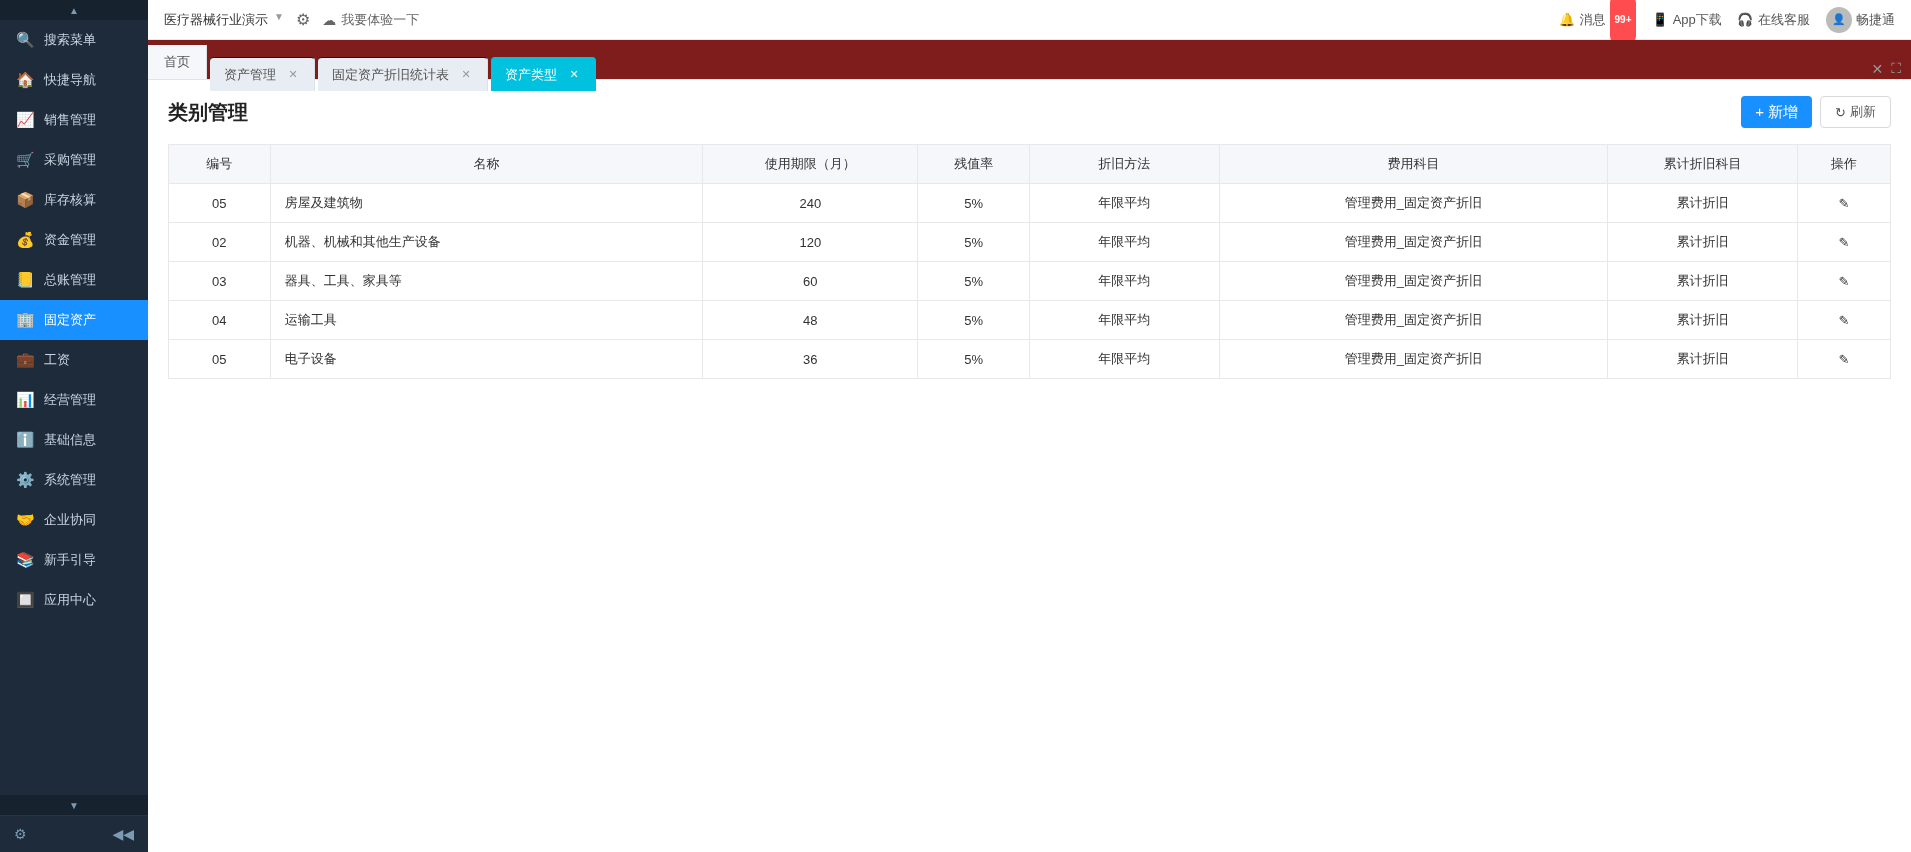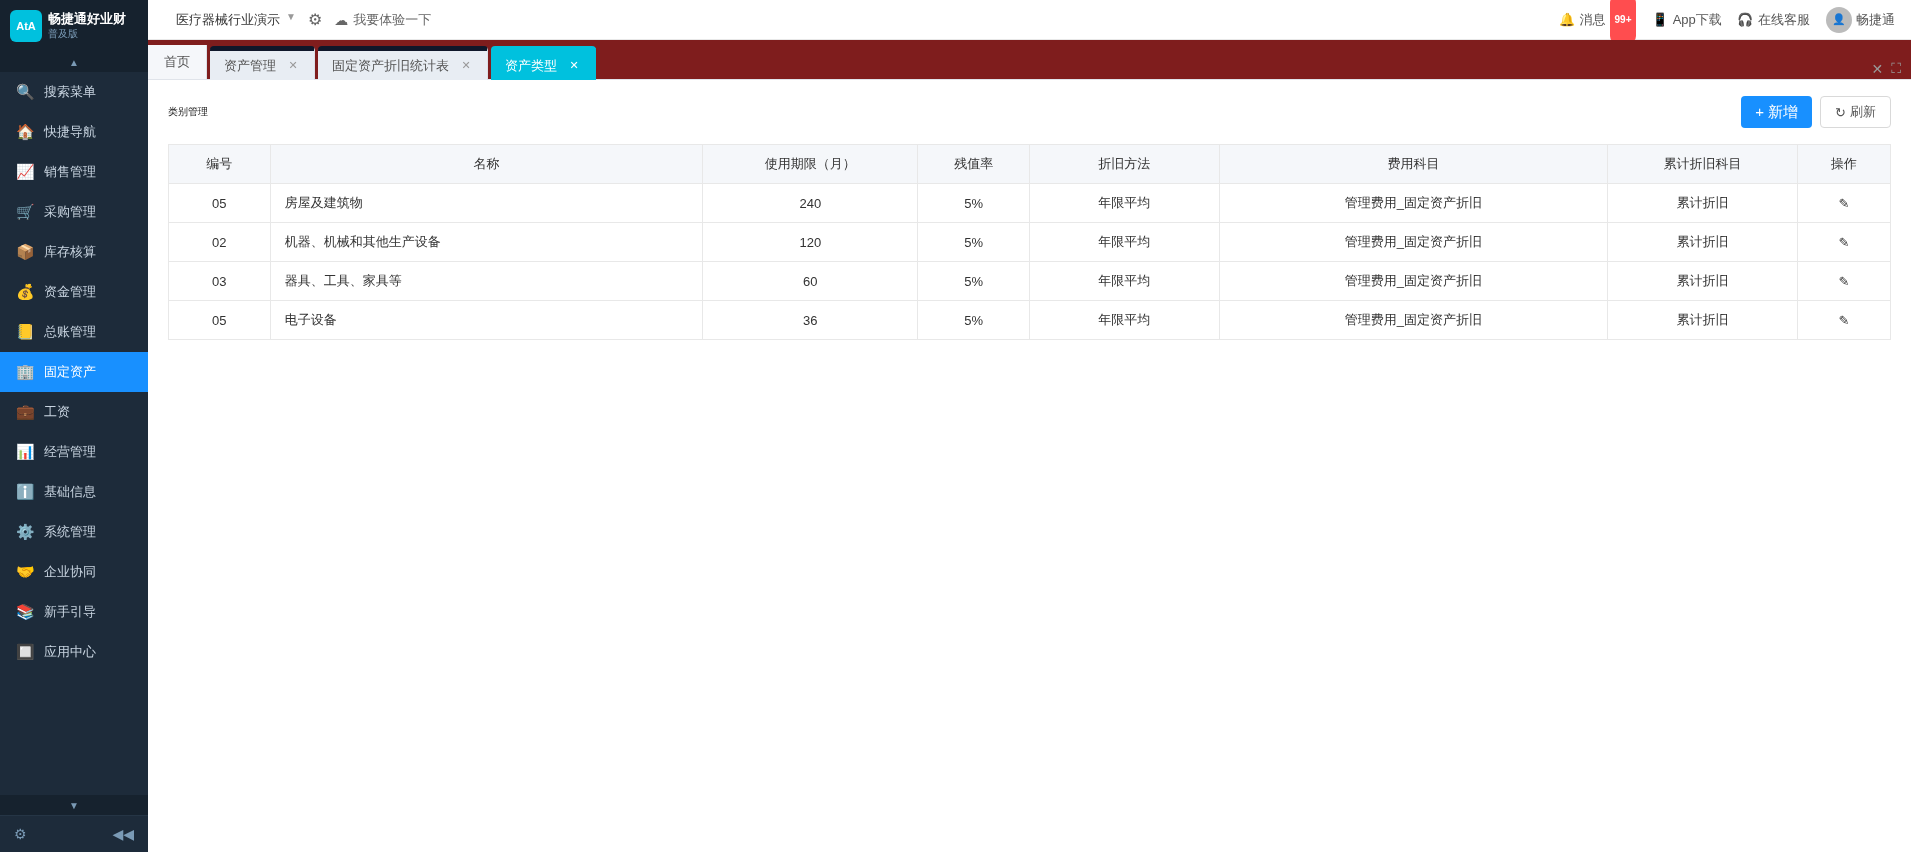--- a/index.html
+++ b/index.html
@@ -68,21 +68,21 @@
     
     .topbar {
       height: 40px; background: white;
       border-bottom: 1px solid #e8e8e8;
       display: flex; align-items: center;
       padding: 0 16px;
       gap: 12px;
     }
     .topbar-company {
       display: flex; align-items: flex-start; gap: 6px;
-      color: #333; font-size: 13px; cursor: pointer; margin-left: 12px;
+      color: #333; font-size: 13px; cursor: pointer;
     }
     .topbar-company-arrow { color: #999; font-size: 10px; }
     .topbar-settings { color: #666; font-size: 16px; cursor: pointer; }
     .topbar-experience {
       display: flex; align-items: center; gap: 5px;
       color: #666; font-size: 13px; cursor: pointer;
     }
     .topbar-experience-icon { font-size: 14px; }
     .topbar-right { margin-left: auto; display: flex; align-items: center; gap: 16px; }
     .topbar-right-item {
@@ -107,26 +107,26 @@
       padding: 0 0 0 0;
     }
     .tab-item {
       height: 34px; padding: 0 14px;
       display: flex; align-items: center; gap: 6px;
       cursor: pointer;
       font-size: 13px;
       color: #555;
       background: #e8edf3;
       border-right: 1px solid #dce1e8;
-      border-top: 5px solid #0f172a;
+      border-top: 1px solid #0f172a;
       border-top-left-radius: 4px;
       border-top-right-radius: 4px;
       margin-right: 3px;
       position: relative;
-      top: 1px;
+      top: 12px;
     }
     .tab-item.active {
       background: white;
       color: white;
       background: #00c1de;
       border-color: #00c1de;
     }
     .tab-item.active .tab-close { color: white; }
     .tab-home {
       height: 34px; padding: 0 16px;
@@ -146,21 +146,21 @@
       display: flex; align-items: center; padding-right: 8px; gap: 4px;
     }
     .tabs-right-btn { color: #999; cursor: pointer; font-size: 14px; padding: 2px; }
 
     
     .content { flex: 1; overflow-y: auto; padding: 16px 20px; background: white; }
     .page-title-row {
       display: flex; align-items: center; justify-content: space-between;
       margin-bottom: 16px;
     }
-    .page-title { font-size: 10px; color: #222; font-weight: 400; }
+    .page-title { font-size: 20px; color: #222; font-weight: 700; }
     .page-actions { display: flex; gap: 8px; }
     .btn-primary {
       background: #1890ff; color: white; border: none;
       padding: 6px 14px; border-radius: 4px;
       font-size: 15px; cursor: pointer;
       display: flex; align-items: center; gap: 4px;
     }
     .btn-default {
       background: white; color: #555; border: 1px solid #d9d9d9;
       padding: 6px 14px; border-radius: 4px;
@@ -187,29 +187,20 @@
       text-align: center;
     }
     .td-left { text-align: left !important; }
     .edit-icon { color: #1890ff; cursor: pointer; font-size: 13px; }
     .link-text { color: #1890ff; }
   </style>
 </head>
 <body>
 
 <div class="sidebar">
-  <div class="sidebar-logo">
-    <div class="sidebar-logo-icon">
-      <span>AtA</span>
-    </div>
-    <div>
-      <div class="sidebar-logo-text">畅捷通好业财</div>
-      <div class="sidebar-logo-sub">普及版</div>
-    </div>
-  </div>
 
   <div class="sidebar-scroll-btn">▲</div>
 
   <div class="sidebar-scroll">
 
   <div class="sidebar-item">
         <span class="s-icon">🔍</span>
         <span>搜索菜单</span>
       </div>
       <div class="sidebar-item">
@@ -388,20 +379,30 @@
             <td>03</td>
             <td class="td-left">器具、工具、家具等</td>
             <td>60</td>
             <td>5%</td>
             <td>年限平均</td>
             <td class="link-text">管理费用_固定资产折旧</td>
             <td class="link-text">累计折旧</td>
             <td class="edit-icon">✎</td>
           </tr>
           <tr>
+            <td>04</td>
+            <td class="td-left">运输工具</td>
+            <td>48</td>
+            <td>5%</td>
+            <td>年限平均</td>
+            <td class="link-text">管理费用_固定资产折旧</td>
+            <td class="link-text">累计折旧</td>
+            <td class="edit-icon">✎</td>
+          </tr>
+          <tr>
             <td>05</td>
             <td class="td-left">电子设备</td>
             <td>36</td>
             <td>5%</td>
             <td>年限平均</td>
             <td class="link-text">管理费用_固定资产折旧</td>
             <td class="link-text">累计折旧</td>
             <td class="edit-icon">✎</td>
           </tr>
         </tbody>

